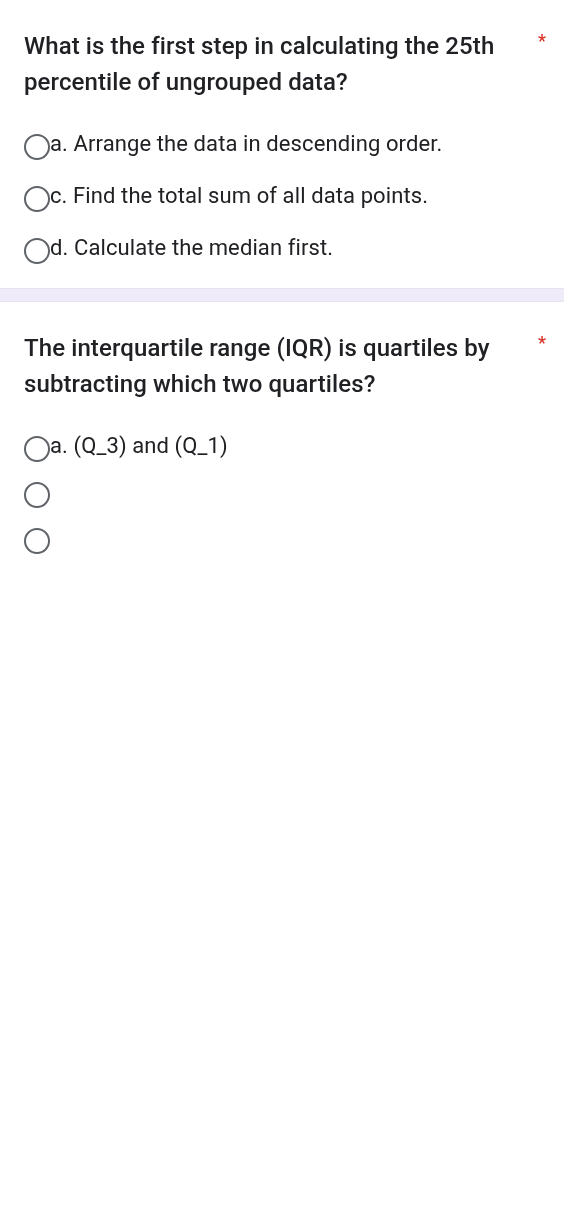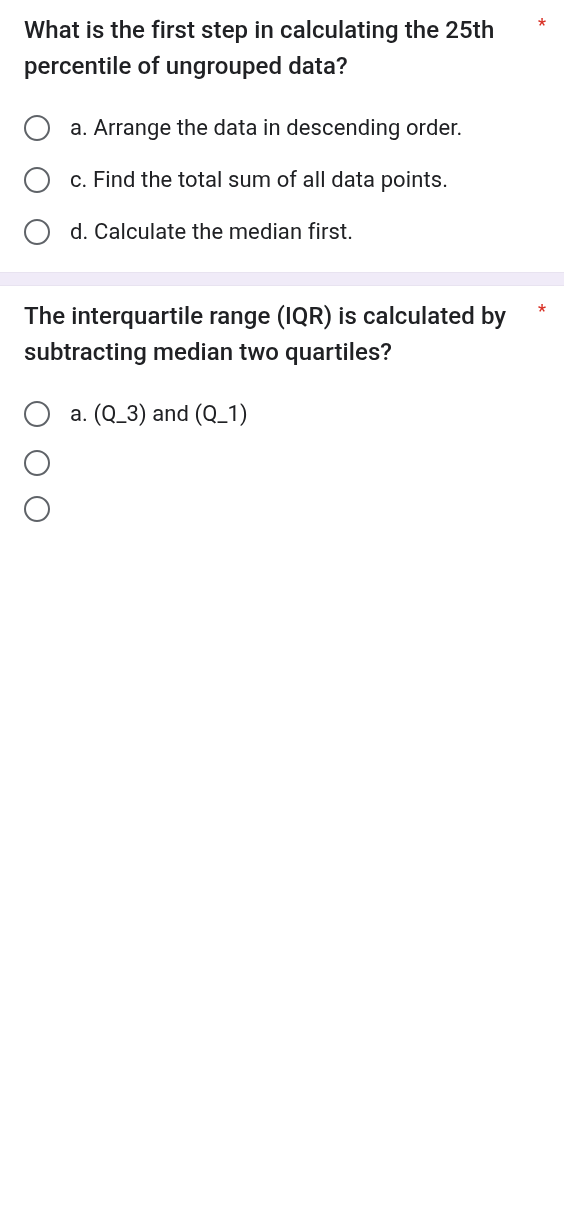--- a/index.html
+++ b/index.html
@@ -4,21 +4,21 @@
 <style>
   * { box-sizing: border-box; margin: 0; padding: 0; }
   body {
     font-family: Roboto, Arial, sans-serif;
     background: #fff;
     width: 564px;
     color: #202124;
     letter-spacing: 0.1px;
   }
   .question-block {
-    padding: 12px 24px 24px 24px;
+    padding: 28px 24px 24px 24px;
   }
   .question-title {
     font-size: 24px;
     font-weight: 500;
     color: #202124;
     line-height: 1.5;
     margin-bottom: 28px;
     position: relative;
   }
   .required-mark {
@@ -29,22 +29,22 @@
     top: 4px;
     line-height: 1;
   }
   .options {
     display: flex;
     flex-direction: column;
     gap: 20px;
   }
   .option {
     display: flex;
-    align-items: center;
-    gap: 20px;
+    align-items: flex-end;
+    gap: 0;
     cursor: pointer;
   }
   .radio {
     flex: 0 0 auto;
     width: 26px;
     height: 26px;
     border: 2.5px solid #5f6368;
     border-radius: 50%;
     background: #fff;
   }
@@ -85,21 +85,21 @@
       <span class="radio"></span>
       <span class="option-label">d. Calculate the median first.</span>
     </label>
   </div>
 </div>
 
 <div class="divider"></div>
 
 <div class="question-block">
   <div class="question-title q2-title">
-    <span>The interquartile range (IQR) is calculated by subtracting median two quartiles?</span>
+    <span>The interquartile range (IQR) is quartiles by subtracting which two quartiles?</span>
     <span class="required-mark">*</span>
   </div>
   <div class="options">
     <label class="option">
       <span class="radio"></span>
       <span class="option-label">a. (Q_3) and (Q_1)</span>
     </label>
     <label class="option">
       <span class="radio"></span>
     </label>

